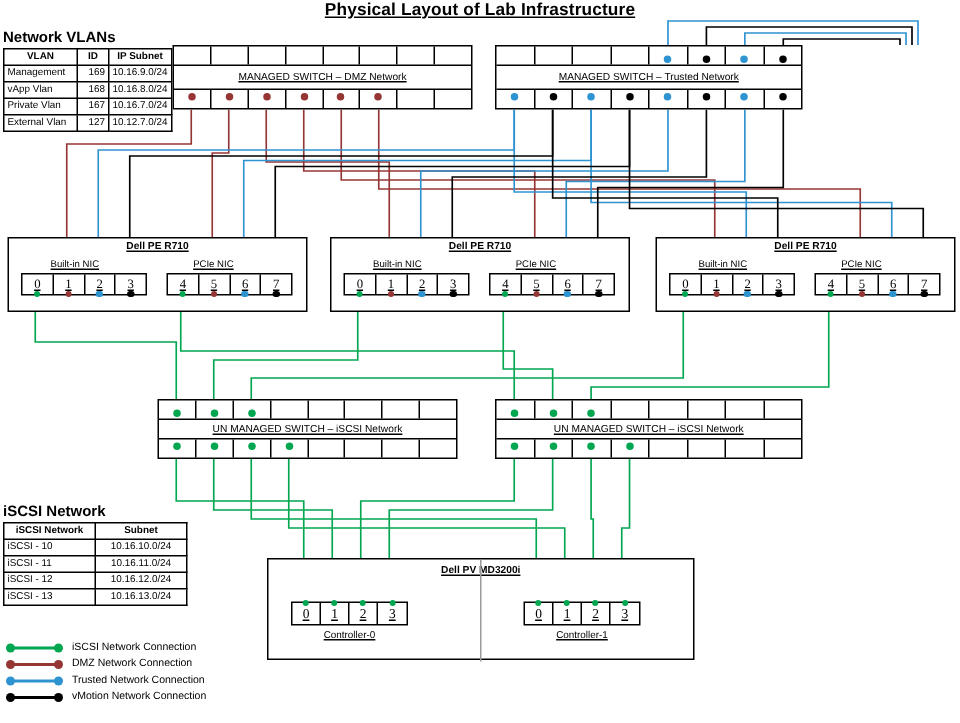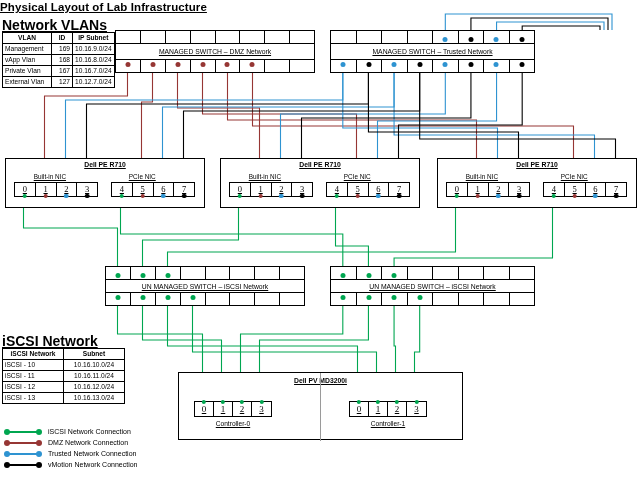--- a/index.html
+++ b/index.html
@@ -15,31 +15,31 @@
   }
   #stage { position: absolute; inset: 0; }
 
   
   .abs { position: absolute; }
 
   
   #diagram-title {
     position: absolute;
     left: 0; right: 0; top: 1px;
+    text-align: center;
     font-size: 11.5px;
     font-weight: bold;
     text-decoration: underline;
     letter-spacing: .1px;
   }
 
   
   .tbl-caption {
-    font-size: 14px;
+    font-size: 10px;
     font-weight: bold;
-    text-decoration: underline;
     line-height: 9px;
   }
   table.mini {
     border-collapse: collapse;
     font-size: 6.6px;
     background: #fff;
   }
   table.mini th, table.mini td {
     border: 1px solid #000;
     padding: 0 2px;

